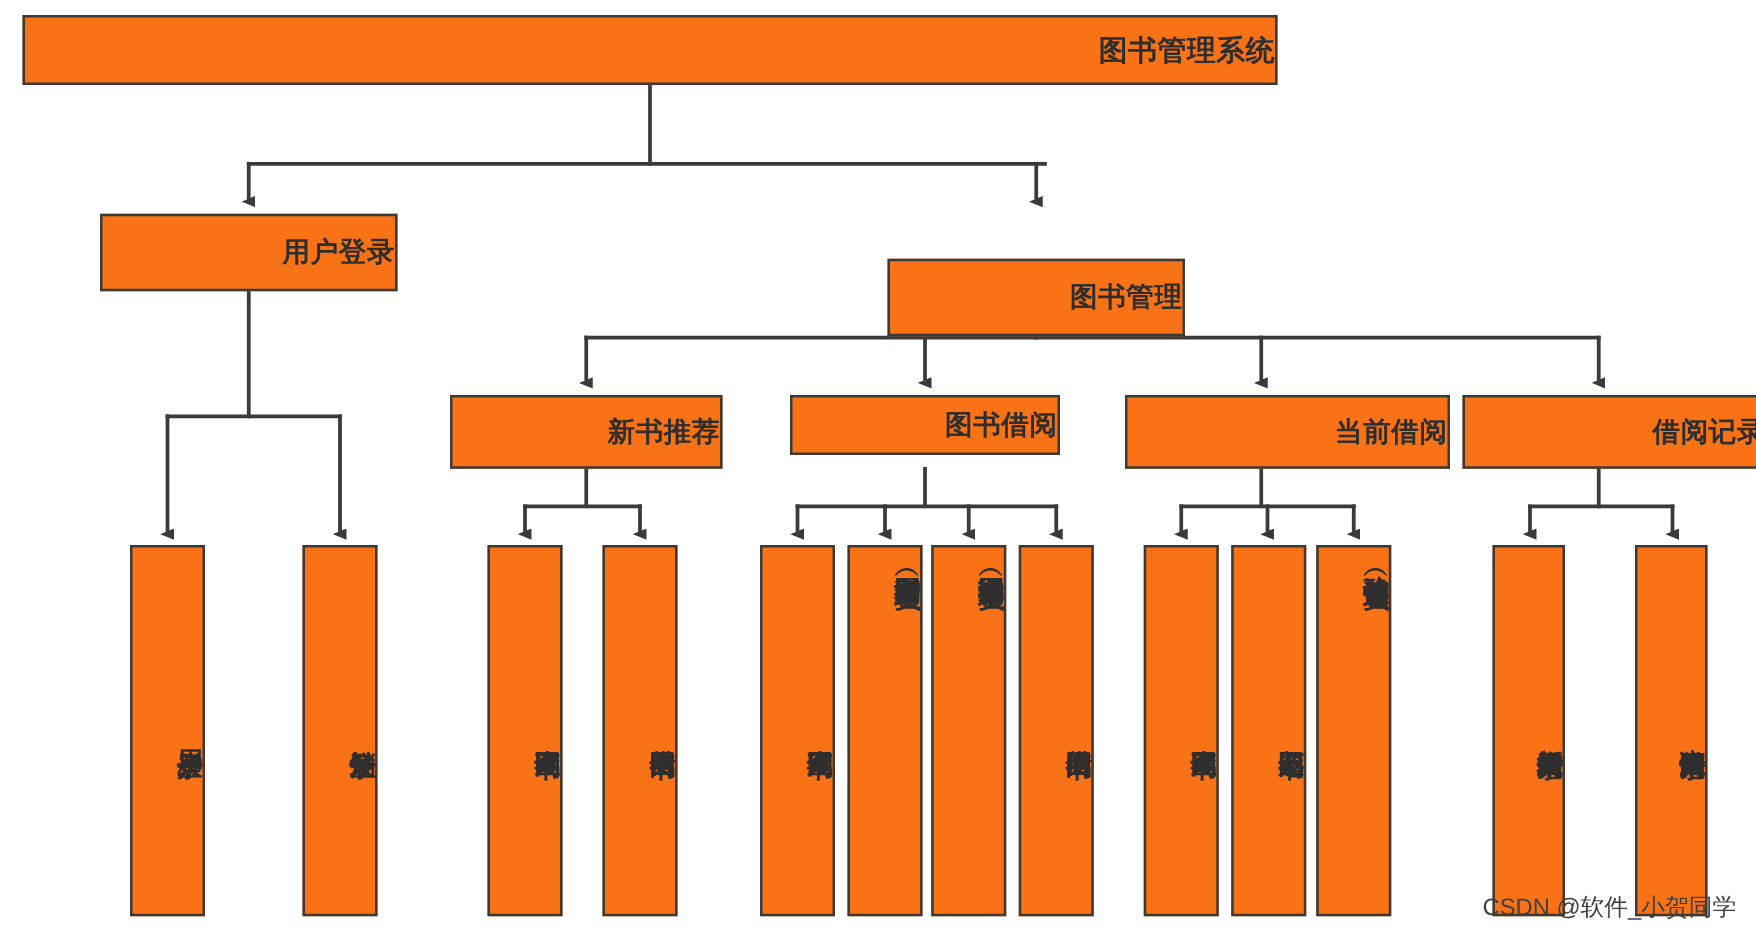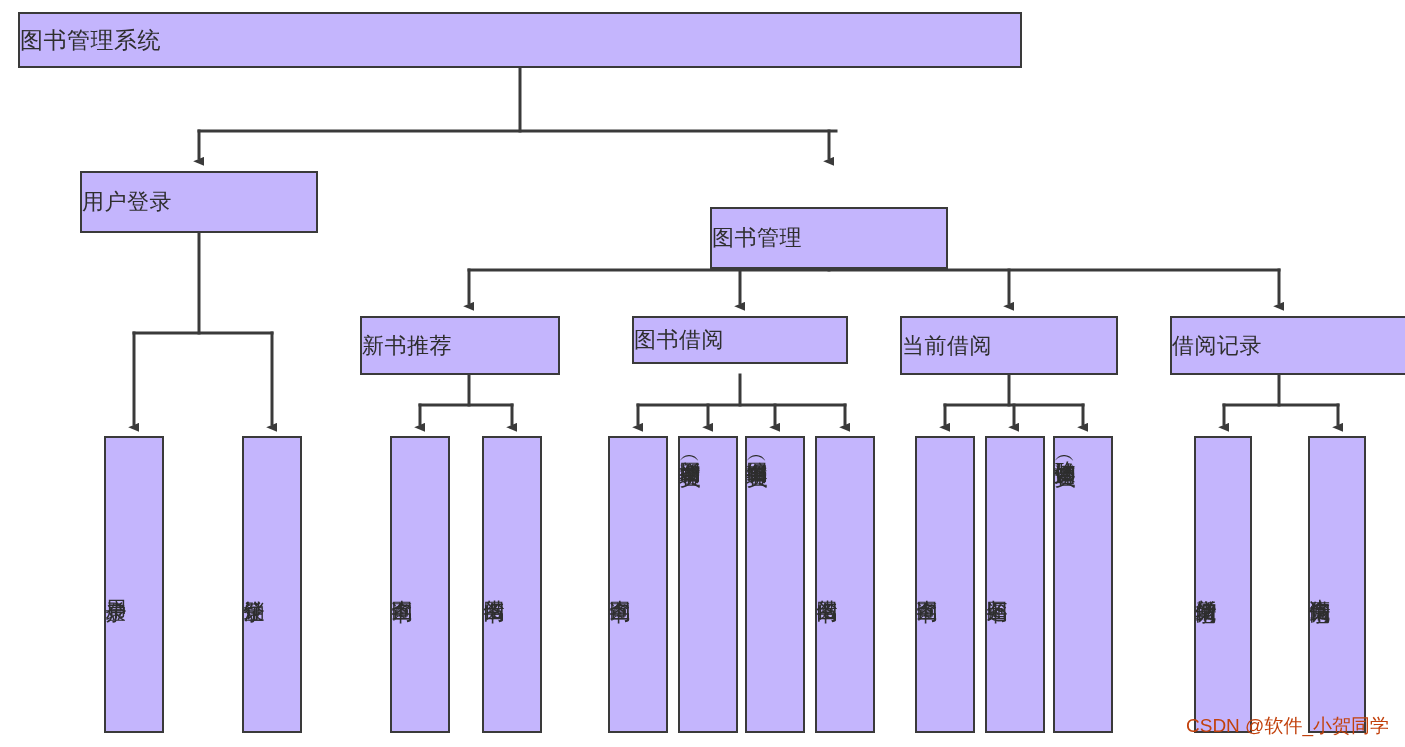--- a/index.html
+++ b/index.html
@@ -22,27 +22,28 @@
     position: absolute;
     left: 0;
     top: 0;
     width: 1405px;
     height: 747px;
     pointer-events: none;
   }
   .node {
     position: absolute;
     box-sizing: border-box;
-    background: #c4b5fd;
+    background: #f97316;
     border: 2px solid #3a3a3a;
     display: flex;
     align-items: center;
-    justify-content: flex-start;
+    justify-content: flex-end;
     color: #2b2b2b;
     z-index: 3;
+    font-weight: bold;
   }
   .node .label {
     display: block;
     text-align: center;
     line-height: 1.06;
     letter-spacing: 0.5px;
     color: #2e2e2e;
   }
   
   .node.horiz .label {
@@ -67,21 +68,21 @@
   }
   .node.vert.centered {
     align-items: center;
     padding-top: 0;
   }
   .watermark {
     position: absolute;
     left: 1186px;
     top: 713px;
     font-size: 19px;
-    color: #c2410c;
+    color: #404040;
     white-space: nowrap;
     z-index: 6;
     font-family: "Liberation Sans", "DejaVu Sans", sans-serif;
   }
 </style>
 </head>
 <body>
 
 <div id="canvas">
 
@@ -140,29 +141,29 @@
   </div>
 
   <div class="node horiz" style="left:80px; top:171px; width:238px; height:62px;">
     <span class="label">用户登录</span>
   </div>
 
   <div class="node horiz" style="left:710px; top:171px; width:238px; height:62px;margin-top:36px;">
     <span class="label">图书管理</span>
   </div>
 
-  <div class="node horiz" style="left:360px; top:316px; width:200px; height:59px;">
+  <div class="node horiz" style="left:360px; top:316px; width:218px; height:59px;">
     <span class="label">新书推荐</span>
   </div>
 
   <div class="node horiz" style="left:632px; top:316px; width:216px; height:48px;">
     <span class="label">图书借阅</span>
   </div>
 
-  <div class="node horiz" style="left:900px; top:316px; width:218px; height:59px;">
+  <div class="node horiz" style="left:900px; top:316px; width:260px; height:59px;">
     <span class="label">当前借阅</span>
   </div>
 
   <div class="node horiz" style="left:1170px; top:316px; width:244px; height:59px;">
     <span class="label">借阅记录</span>
   </div>
 
   <div class="node vert centered" style="left:104px; top:436px; width:60px; height:297px;">
     <span class="label">用户登录</span>
   </div>

